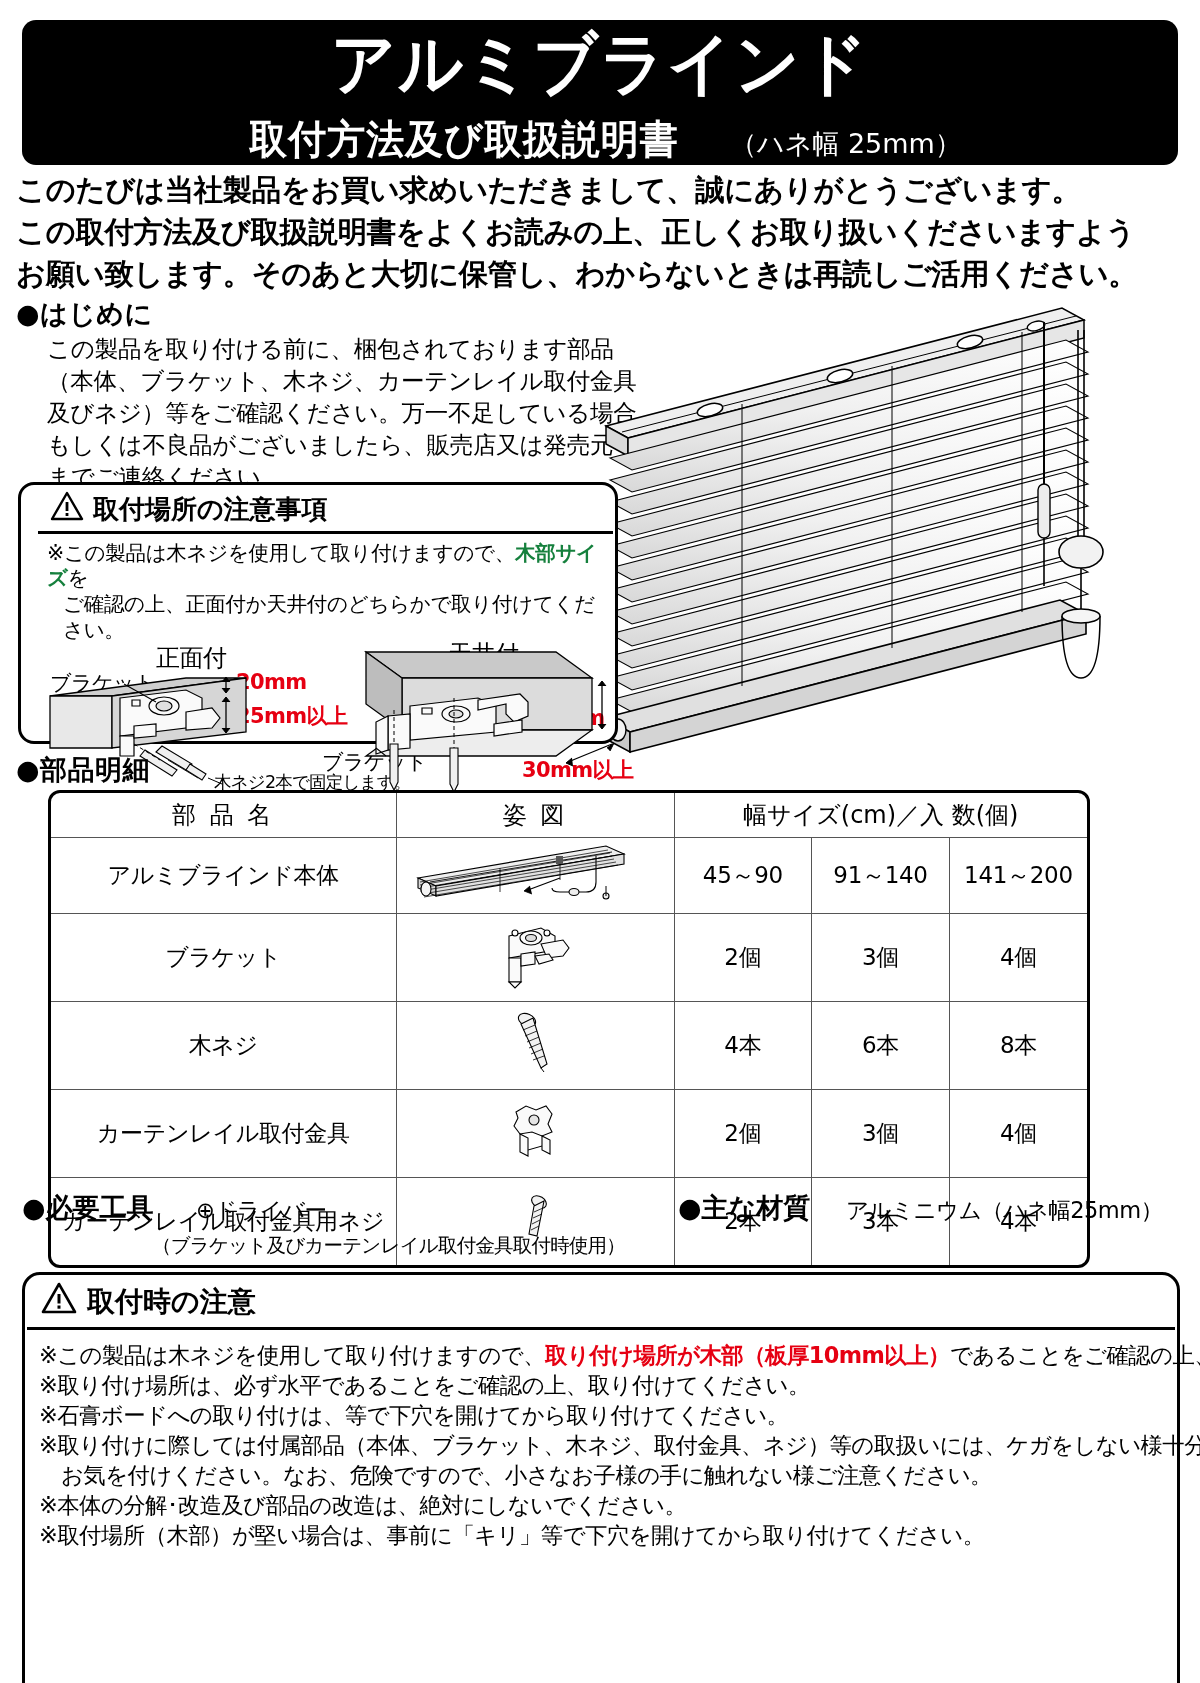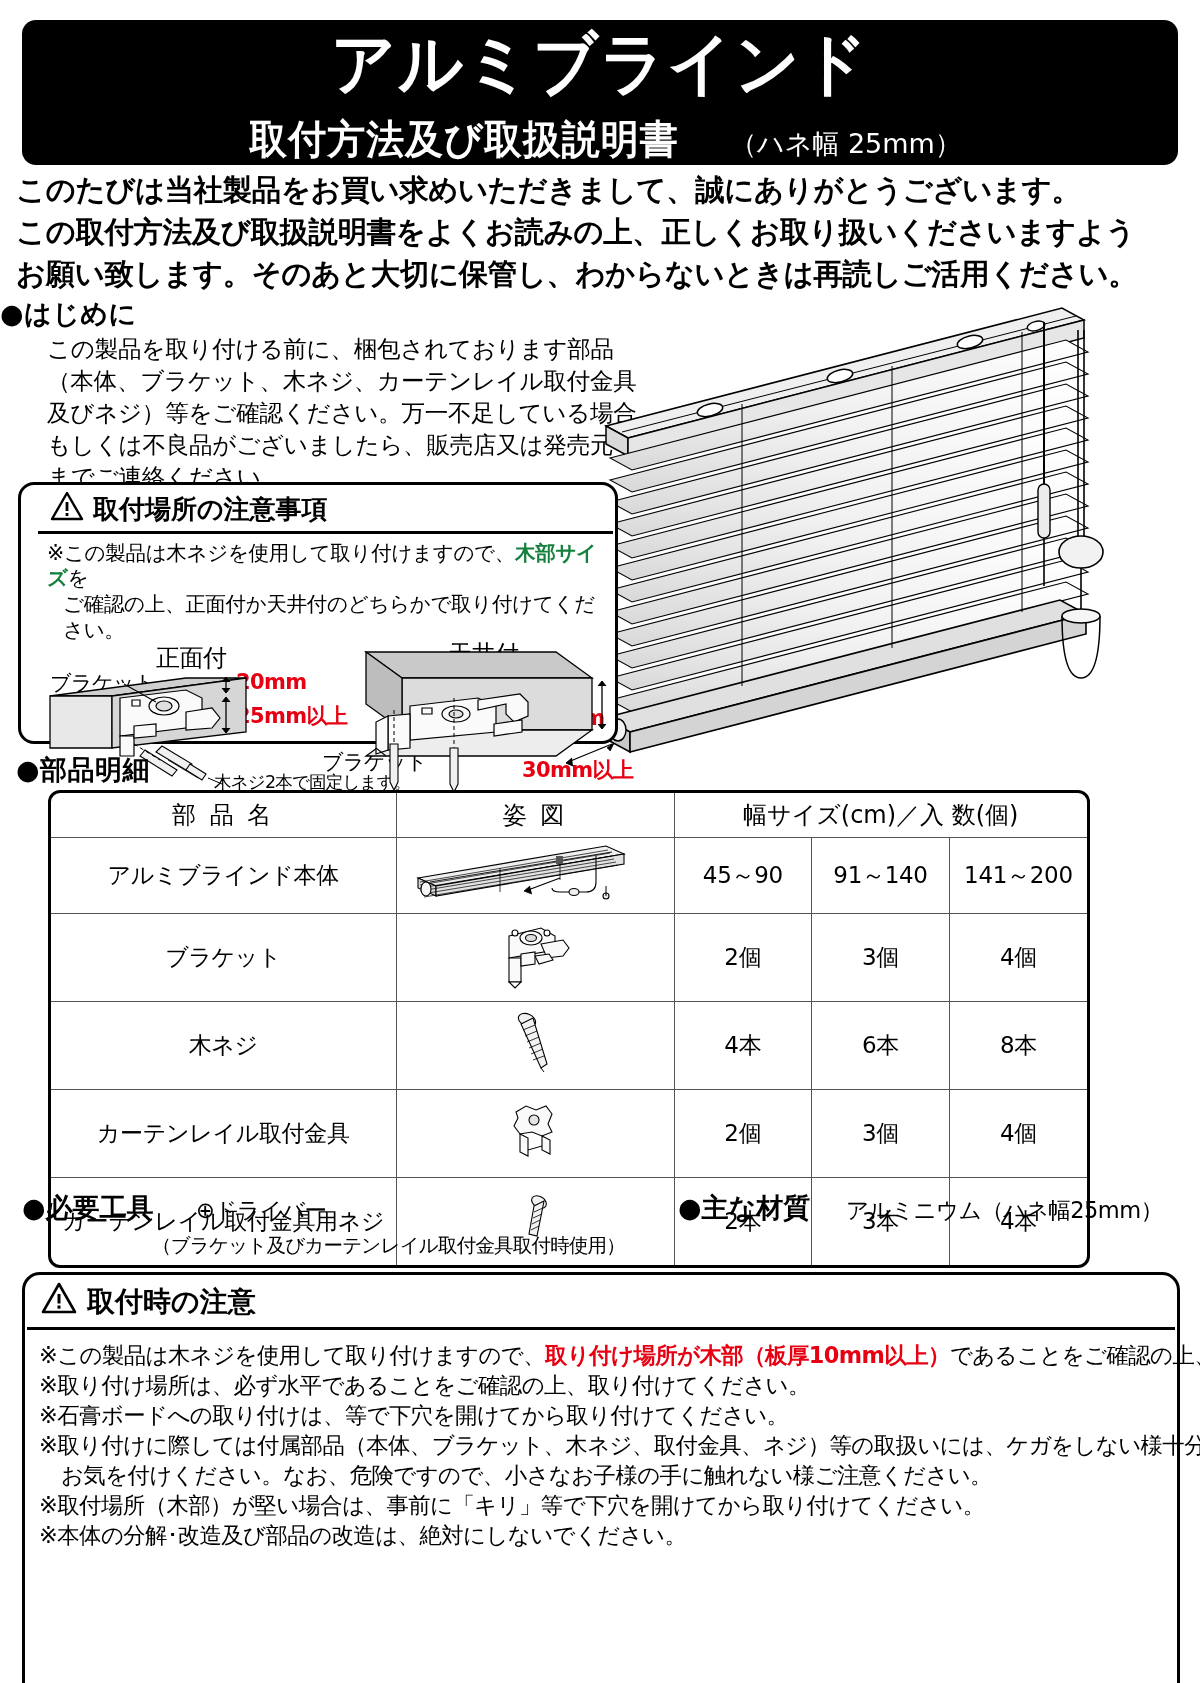--- a/index.html
+++ b/index.html
@@ -248,21 +248,21 @@
     <span class="title-note">（ハネ幅 25mm）</span>
   </div>
 </div>
 
 <div class="intro">
   <div>このたびは当社製品をお買い求めいただきまして、誠にありがとうございます。</div>
   <div>この取付方法及び取扱説明書をよくお読みの上、正しくお取り扱いくださいますよう</div>
   <div>お願い致します。そのあと大切に保管し、わからないときは再読しご活用ください。</div>
 </div>
 
-<div class="sec-head" style="left:0; top:296px;">●はじめに</div>
+<div class="sec-head" style="left:16px; top:296px;">●はじめに</div>
 <div class="hajime-body">
   <div>この製品を取り付ける前に、梱包されております部品</div>
   <div>（本体、ブラケット、木ネジ、カーテンレイル取付金具</div>
   <div>及びネジ）等をご確認ください。万一不足している場合、</div>
   <div>もしくは不良品がございましたら、販売店又は発売元</div>
   <div>までご連絡ください。</div>
 </div>
 
 <div class="blind-ill">
   <svg width="600" height="492" viewBox="0 0 600 492">
@@ -583,16 +583,16 @@
     </span>
     <span>取付時の注意</span>
   </div>
   <div class="warn-divider"></div>
   <div class="bot-list">
     <p><span>※この製品は木ネジを使用して取り付けますので、</span><span class="red">取り付け場所が木部（板厚10mm以上）</span><span>であることをご確認の上、</span></p>
     <p>※取り付け場所は、必ず水平であることをご確認の上、取り付けてください。</p>
     <p>※石膏ボードへの取り付けは、等で下穴を開けてから取り付けてください。</p>
     <p>※取り付けに際しては付属部品（本体、ブラケット、木ネジ、取付金具、ネジ）等の取扱いには、ケガをしない様十分に</p>
     <p class="ind">お気を付けください。なお、危険ですので、小さなお子様の手に触れない様ご注意ください。</p>
+    <p>※本体の分解･改造及び部品の改造は、絶対にしないでください。</p>
     <p>※取付場所（木部）が堅い場合は、事前に「キリ」等で下穴を開けてから取り付けてください。</p>
-    <p>※本体の分解･改造及び部品の改造は、絶対にしないでください。</p>
   </div>
 </div>
 
 </body></html>

